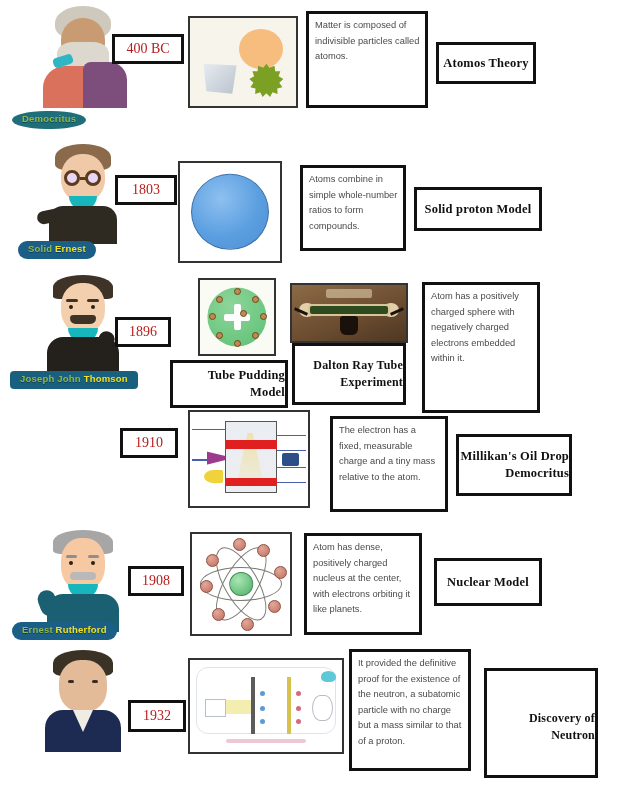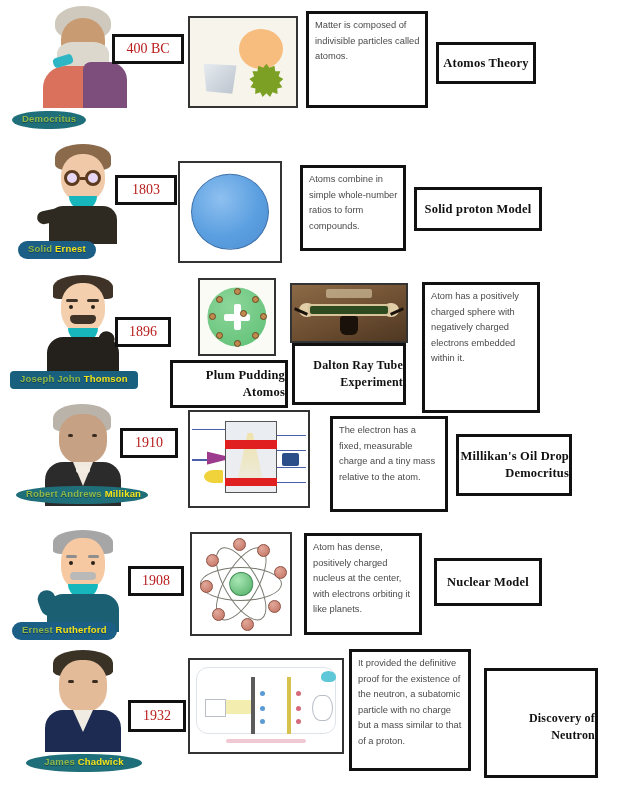--- a/index.html
+++ b/index.html
@@ -370,21 +370,21 @@
         <div class="e" style="left:52px;top:52px;"></div>
         <div class="e" style="left:34px;top:60px;"></div>
         <div class="e" style="left:16px;top:52px;"></div>
         <div class="e" style="left:9px;top:33px;"></div>
         <div class="e" style="left:16px;top:16px;"></div>
         <div class="e" style="left:40px;top:30px;"></div>
       </div>
     </div>
 
     <div class="modelbox" style="left:170px;top:92px;width:118px;height:48px;">
-      <span>Plum Pudding Atomos</span>
+      <span>Tube Pudding Model</span>
     </div>
 
     <div class="figbox" style="left:290px;top:15px;width:118px;height:60px;">
       <div class="fig-crt">
         <div class="plate"></div>
         <div class="bulbL"></div>
         <div class="bulbR"></div>
         <div class="tube"></div>
         <div class="stand"></div>
         <div class="wireL"></div>
@@ -395,36 +395,20 @@
     <div class="modelbox" style="left:292px;top:75px;width:114px;height:62px;font-size:12px;">
       <span>Dalton Ray Tube Experiment</span>
     </div>
 
     <div class="descbox" style="left:422px;top:14px;width:118px;height:131px;">
       <span>Atom has a positively charged sphere with negatively charged electrons embedded within it.</span>
     </div>
   </div>
 
   <div class="row" style="top:402px;height:128px;">
-    <div class="portrait-wrap" style="top:0;">
-      <div class="portrait">
-        <div class="avatar mill">
-          <div class="hair"></div>
-            <div class="face"></div>
-          <div class="eye1"></div>
-            <div class="eye2"></div>
-          <div class="suit"></div>
-            <div class="shirt"></div>
-            <div class="bow"></div>
-        </div>
-      </div>
-      <div class="nameplate oval" style="top:84px;left:8px;width:132px;">
-        <span>Robert Andrews </span><span class="hl">Millikan</span>
-      </div>
-    </div>
 
     <div class="yearbox" style="left:120px;top:26px;width:58px;height:30px;">
       <span>1910</span>
     </div>
 
     <div class="figbox" style="left:188px;top:8px;width:122px;height:98px;">
       <div class="fig-oil">
         <div class="lead l1"></div>
           <div class="lead l2"></div>
           <div class="lead l3"></div>
@@ -505,23 +489,20 @@
     <div class="portrait-wrap" style="top:0;">
       <div class="portrait">
         <div class="avatar chad">
           <div class="hair"></div>
             <div class="face"></div>
           <div class="eye1"></div>
             <div class="eye2"></div>
           <div class="suit"></div>
             <div class="shirt"></div>
         </div>
-      </div>
-      <div class="nameplate oval" style="top:106px;left:18px;width:116px;">
-        <span>James </span><span class="hl">Chadwick</span>
       </div>
     </div>
 
     <div class="yearbox" style="left:128px;top:52px;width:58px;height:32px;">
       <span>1932</span>
     </div>
 
     <div class="figbox" style="left:188px;top:10px;width:156px;height:96px;">
       <div class="fig-chad">
         <div class="card"></div>

